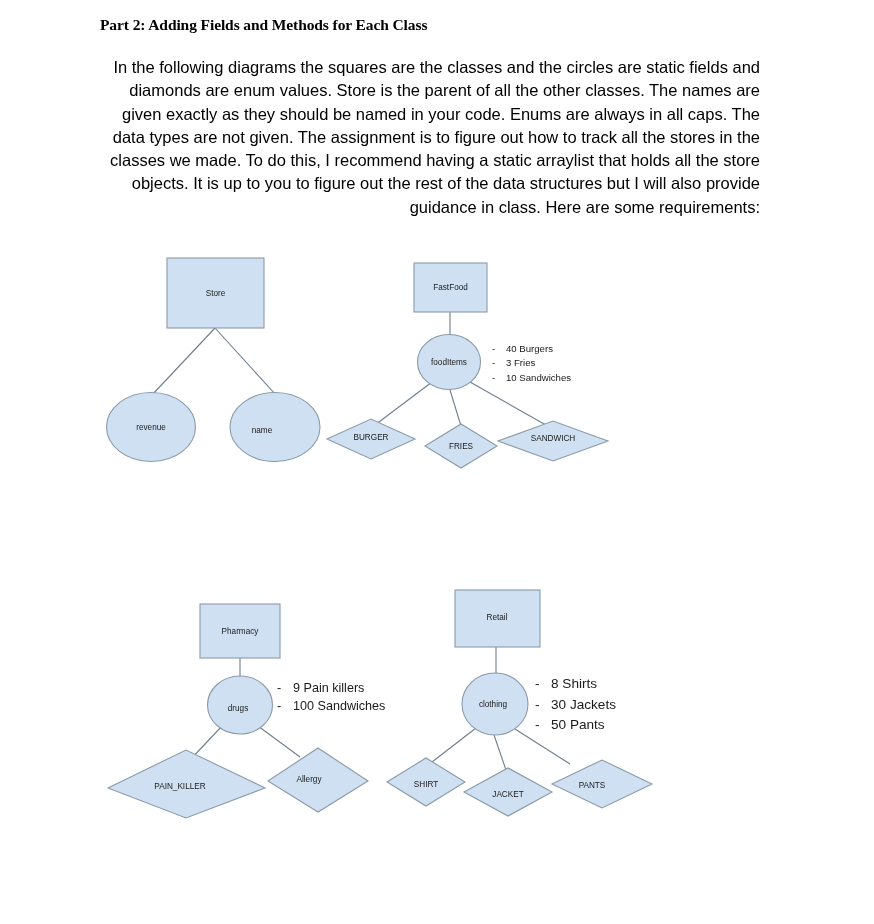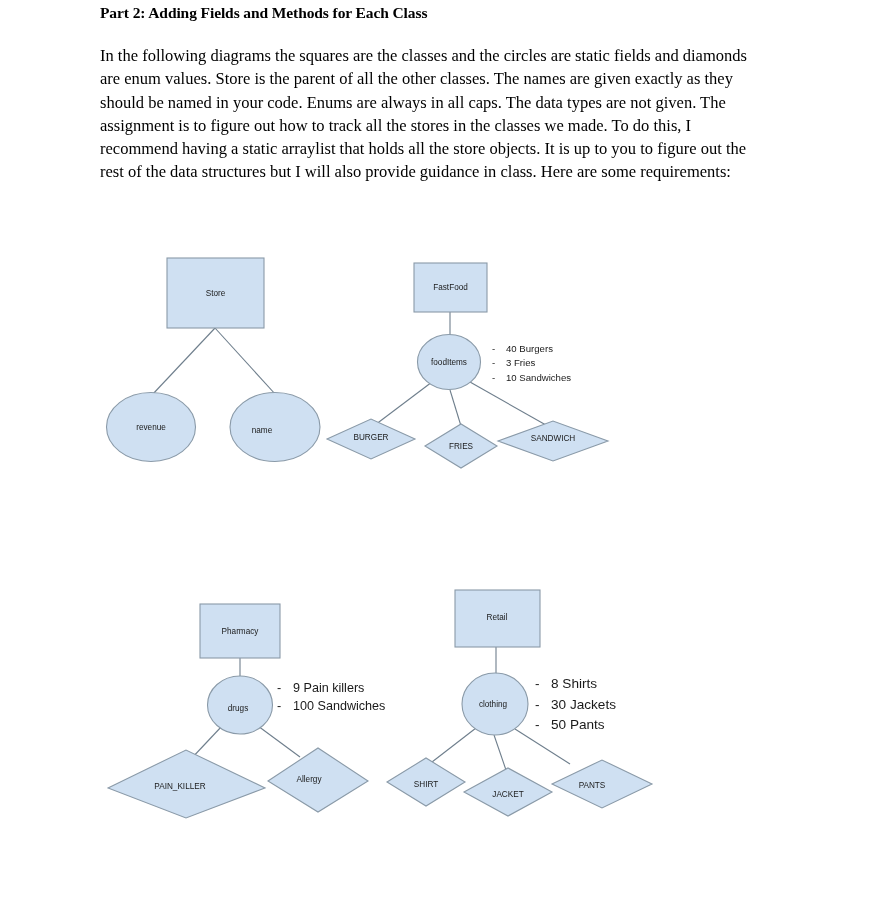--- a/index.html
+++ b/index.html
@@ -12,38 +12,38 @@
     width: 874px;
     height: 924px;
     background: #ffffff;
     overflow: hidden;
     font-family: "Liberation Serif", serif;
   }
   
   #doc-text {
     position: absolute;
     left: 100px;
-    top: 4px;
+    top: 16px;
     width: 660px;
   }
   #doc-heading {
     font-family: "Liberation Serif", serif;
     font-weight: bold;
     font-size: 15.5px;
     color: #000000;
     margin: 0 0 22px 0;
     letter-spacing: -0.1px;
   }
   #doc-paragraph {
-    font-family: Liberation Serif, serif;
+    font-family: Liberation Sans, sans-serif;
     font-size: 16.5px;
     line-height: 23.3px;
     color: #000000;
     margin: 0;
-    text-align: left;
+    text-align: right;
     width: 660px;
   }
   
   #diagram-canvas {
     position: absolute;
     left: 0;
     top: 0;
     width: 874px;
     height: 924px;
     pointer-events: none;

